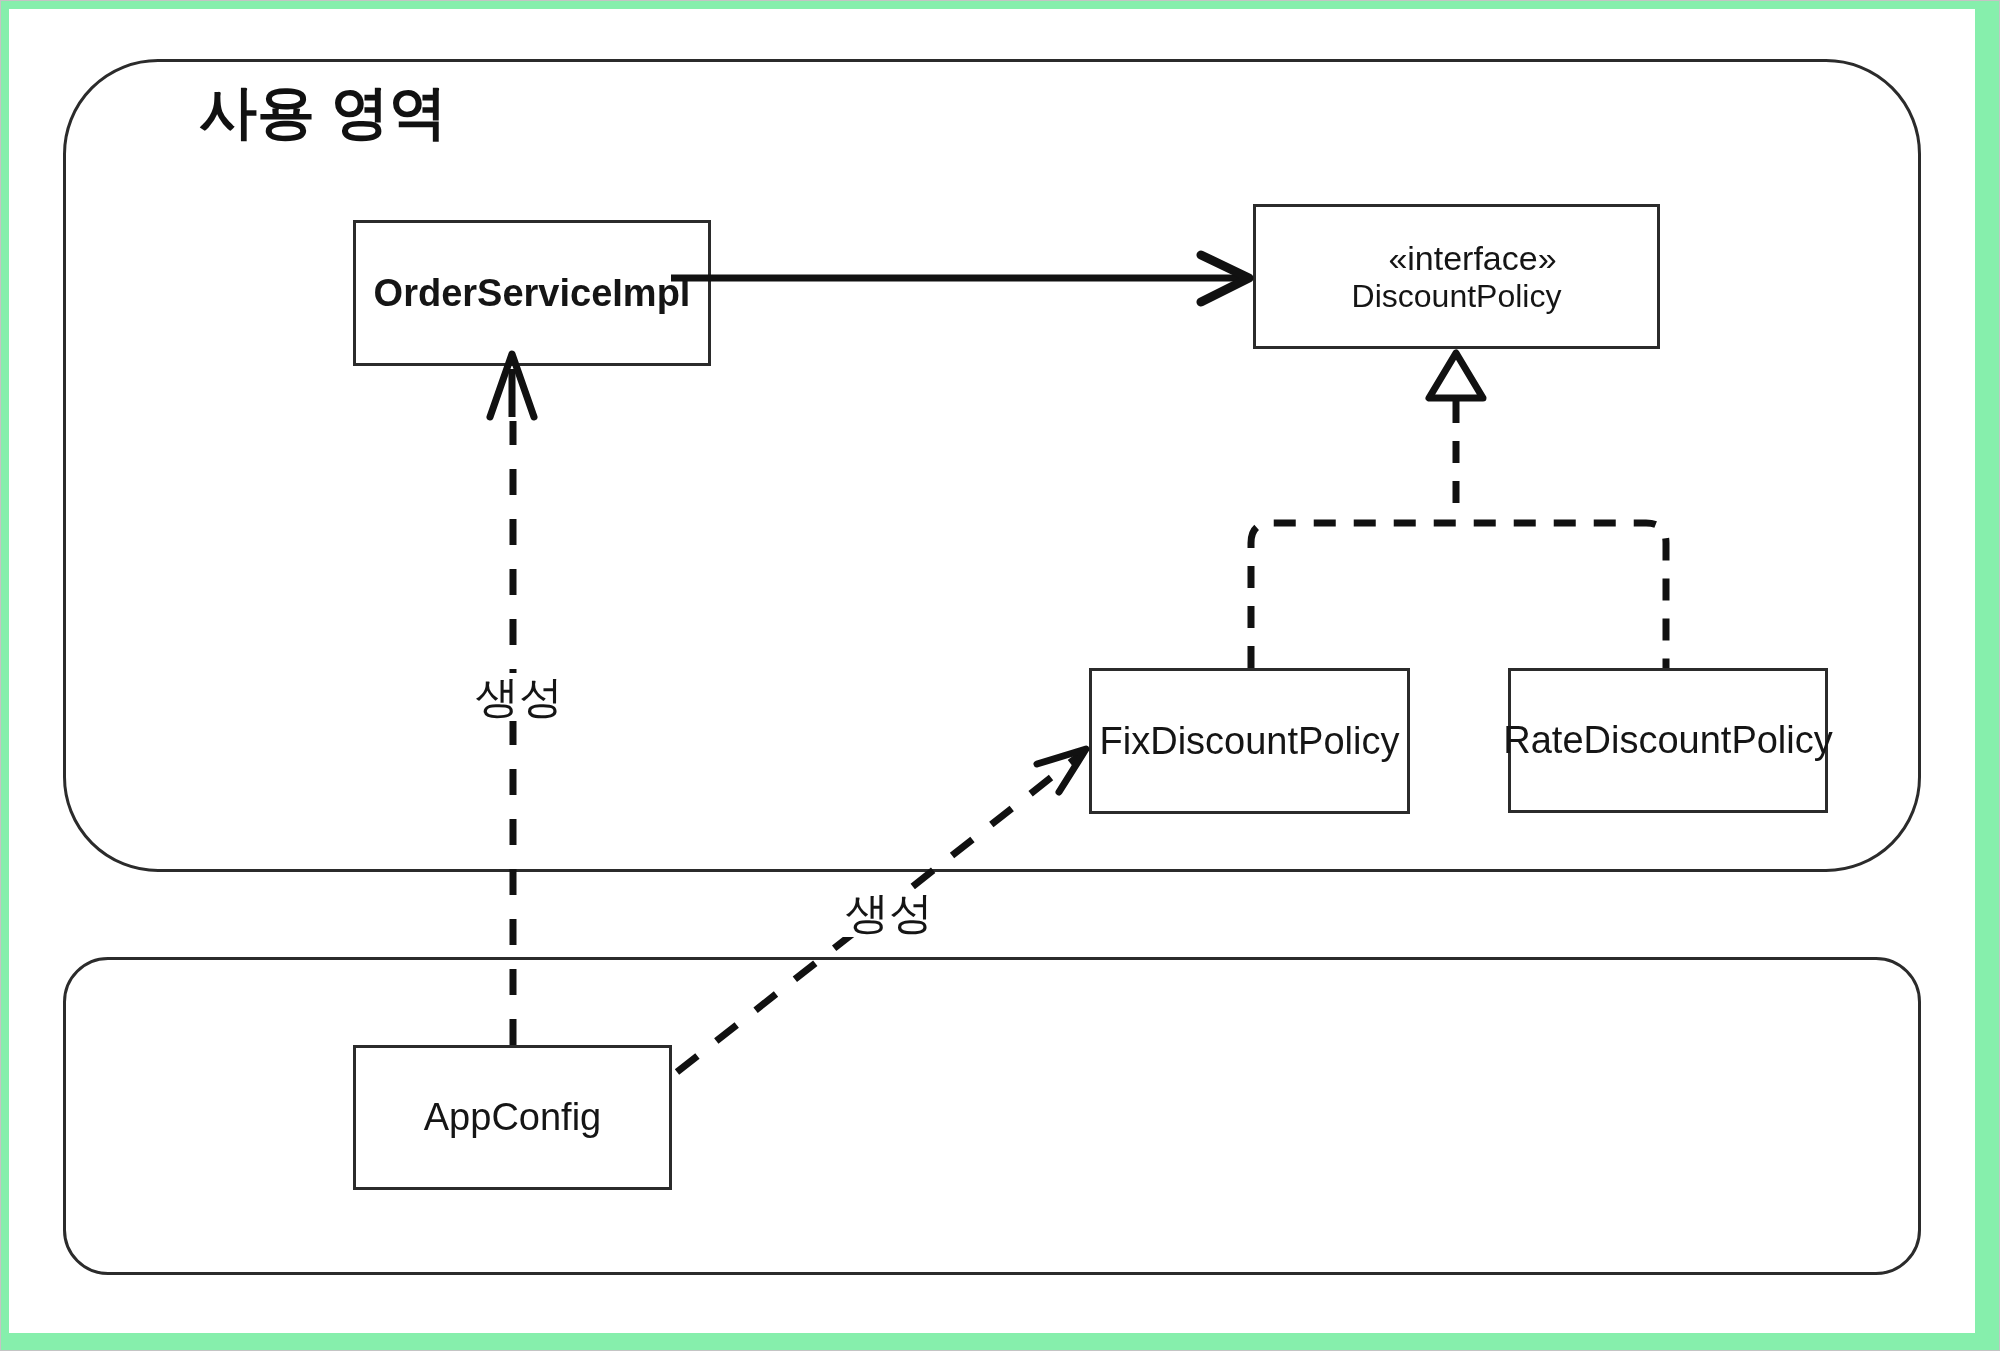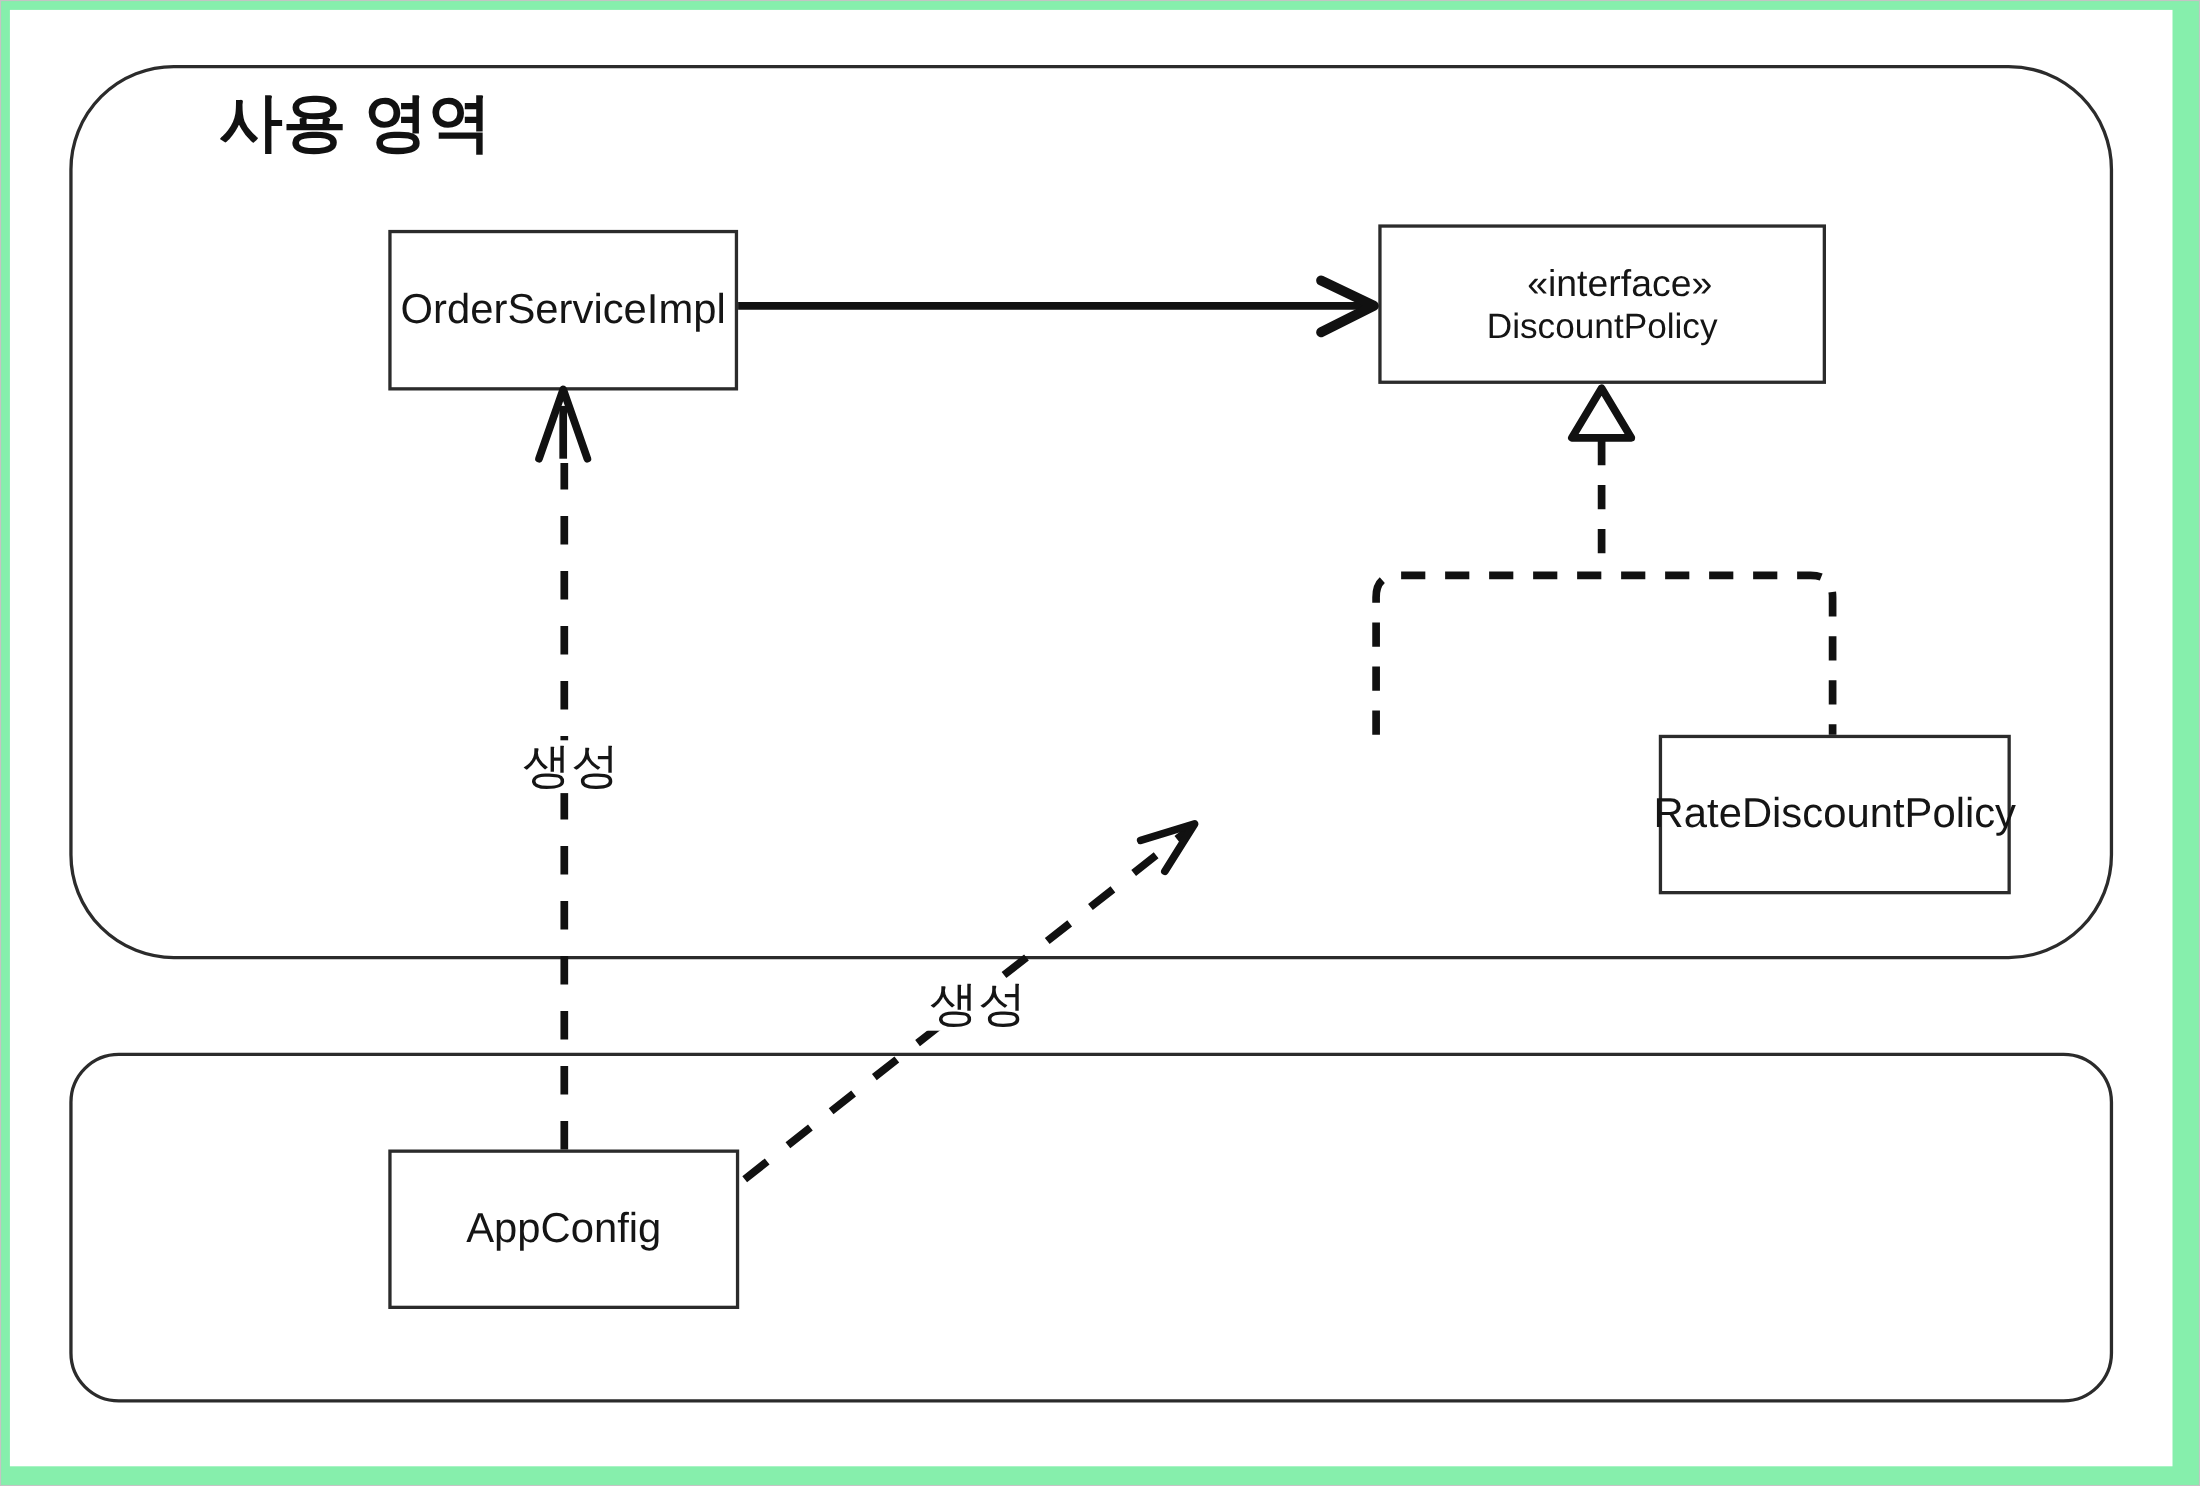--- a/index.html
+++ b/index.html
@@ -37,21 +37,21 @@
     border:3px solid #2b2b2b;
     background:#ffffff;
     box-sizing:border-box;
     display:flex;flex-direction:column;align-items:center;justify-content:center;
     font-size:38px;color:#151515;
     text-align:center;line-height:1.18;
     z-index:3;
   }
   .class-box .stereotype{font-size:34px;font-weight:normal;margin-left:32px;}
   .class-box .iface-name{font-size:32px;font-weight:normal;}
-  #box-orderservice{left:352px;top:208px;width:318px;height:146px;}
+  #box-orderservice{left:352px;top:219px;width:358px;height:146px;font-weight:bold;}
   #box-discountpolicy{left:1252px;top:203px;width:407px;height:145px;}
   #box-fixdiscount{left:1088px;top:667px;width:321px;height:146px;}
   #box-ratediscount{left:1507px;top:667px;width:320px;height:145px;text-align:center;}
   #box-appconfig{left:352px;top:1044px;width:319px;height:145px;}
   svg.wires{position:absolute;left:0;top:0;z-index:4;pointer-events:none;}
   .edge-label{
     position:absolute;
     background:#ffffff;
     font-size:44px;color:#151515;
     padding:2px 6px;line-height:1;
@@ -73,20 +73,23 @@
 
   <div class="class-box" id="box-orderservice">
     <span>OrderServiceImpl</span>
   </div>
 
   <div class="class-box" id="box-discountpolicy">
     <span class="stereotype">«interface»</span>
     <span class="iface-name">DiscountPolicy</span>
   </div>
 
+  <div class="class-box" id="box-fixdiscount">
+    <span>FixDiscountPolicy</span>
+  </div>
 
   <div class="class-box" id="box-ratediscount">
     <span>RateDiscountPolicy</span>
   </div>
 
   <div class="class-box" id="box-appconfig">
     <span>AppConfig</span>
   </div>
 
   <svg class="wires" width="2000" height="1351" viewBox="0 0 2000 1351">

